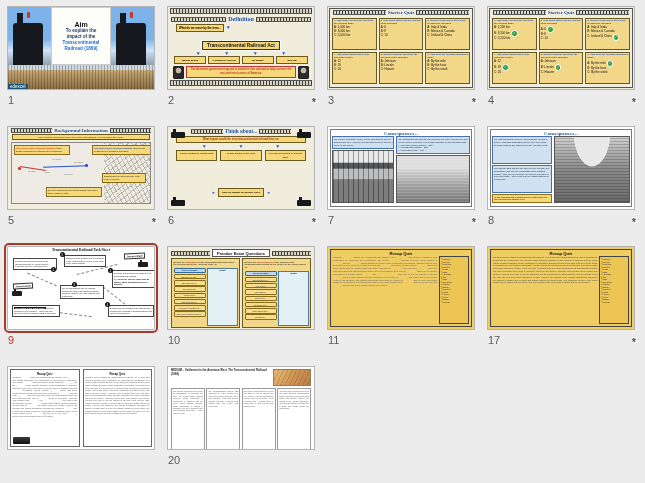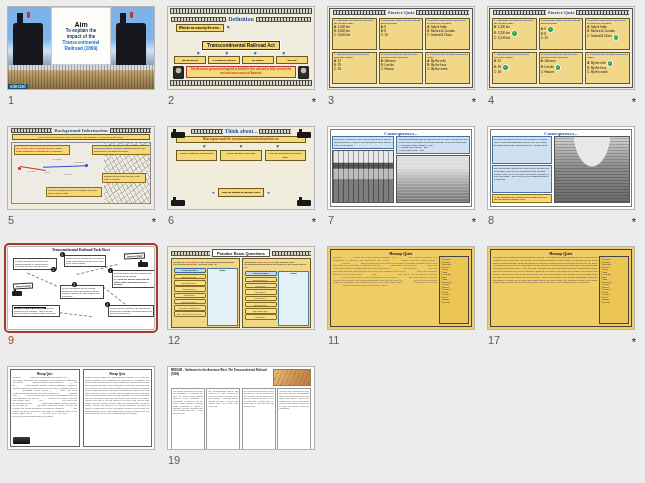--- a/index.html
+++ b/index.html
@@ -610,21 +610,21 @@
                   </div>
                 </div>
             <div class="ideas">
                   <div class="ilabel">Ideas</div>
                 </div>
           </div>
         </div>
       </div>
     </div>
     <div class="meta">
-          <span class="num">12</span>
+          <span class="num">10</span>
           <span class="star"></span>
         </div>
   </div>
 
   <div class="cell">
     <div class="thumb recap">
       <div class="rframe">
         <div class="rttl">Recap Quiz</div>
         <div class="rbody">
           <div class="rtext">President ________ passed the Transcontinental Railroad Act in ________. Two railroad companies were responsible for completing the construction. The Central ________ Railroad Company began building in ________ and the ________ Pacific Railroad Company began construction in Nebraska. Railroad workers were hired from all over the world, in particular Irish and ________ immigrants. Overall, around ________ million was spent constructing the railroad which was finally completed in ________. Along the route, ________ lines were built which improved communication further and both companies were keen to ________ tickets for the journey. Travelling west became much ________ and ________. ________ were able to use the railroad to sell their ________ and the cattle industry used the railroad to sell the cattle for ________ and leather across the country. However, the building of the railroad dramatically decreased the number of ________ able to graze and migrate across the Great Plains. The traditional lifestyle of the Plains Indians had to ________ and this led to even more ________ between the Plains Indians and the new settlers.</div>
@@ -713,19 +713,19 @@
         <div class="map14"></div>
       </div>
       <div class="cols14">
         <div class="c14">Two railroad companies were given the responsibility of completing the route. The Central Pacific Railroad Company began construction in Sacramento in California and the Union Pacific Railroad Company began construction in Omaha in Nebraska. The two companies then raced towards each other – finally joining in Utah.</div>
         <div class="c14">The transcontinental railroad was completed by 1869. Tickets were sold for the journey from New York to San Francisco. A first class 'sleeper' carriage cost $134, a second class carriage $110 and a third class 'bench' $65.</div>
         <div class="c14">The journey would take under a week with stops to pick up supplies and fuel. However, non-stop this would be around 4 days (or 100 hours). All this compared with 6 months travel by wagon with very little rest and huge dangers to life.</div>
         <div class="c14">Along the route, telegraph lines were built which improved communication further. Travelling west became much quicker and cheaper. However, the building of the railroad dramatically decreased the number of buffalo able to graze and migrate across the Great Plains.</div>
       </div>
     </div>
     <div class="meta">
-          <span class="num">19</span>
+          <span class="num">20</span>
           <span class="star"></span>
         </div>
   </div>
 
 </div>
 </div>
 
 </body></html>

